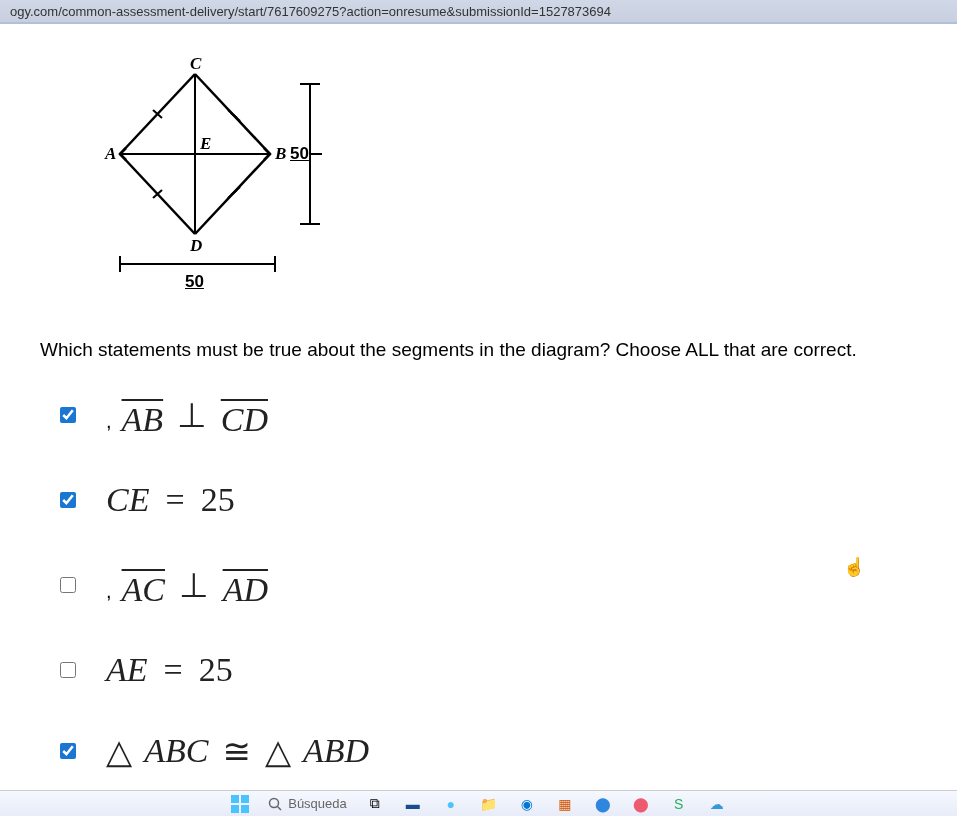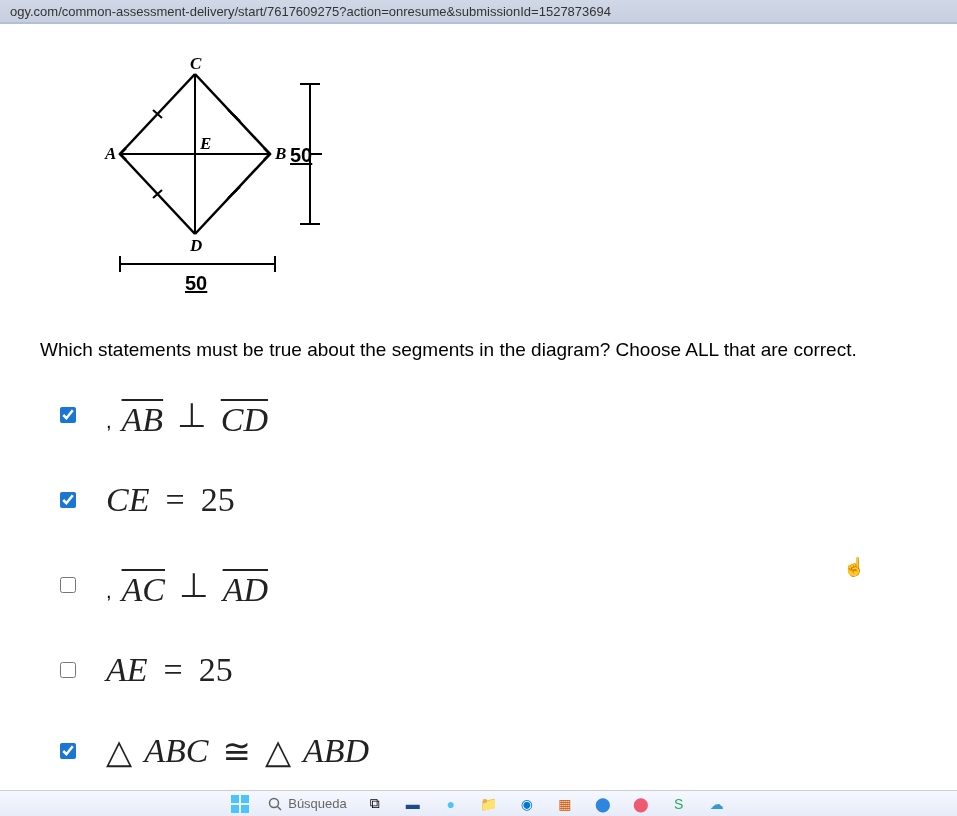--- a/index.html
+++ b/index.html
@@ -40,21 +40,21 @@
     .vertex-label {
       position: absolute;
       font-weight: bold;
       font-style: italic;
       font-family: 'Times New Roman', serif;
       font-size: 17px;
     }
     .measure-label {
       position: absolute;
       font-weight: bold;
-      font-size: 20px;
+      font-size: 17px;
       text-decoration: underline;
     }
     .question-text {
       margin-top: 25px;
       font-size: 19px;
       color: #000000;
       font-family: Verdana, sans-serif;
     }
     .hint-text {
       margin-top: 18px;

